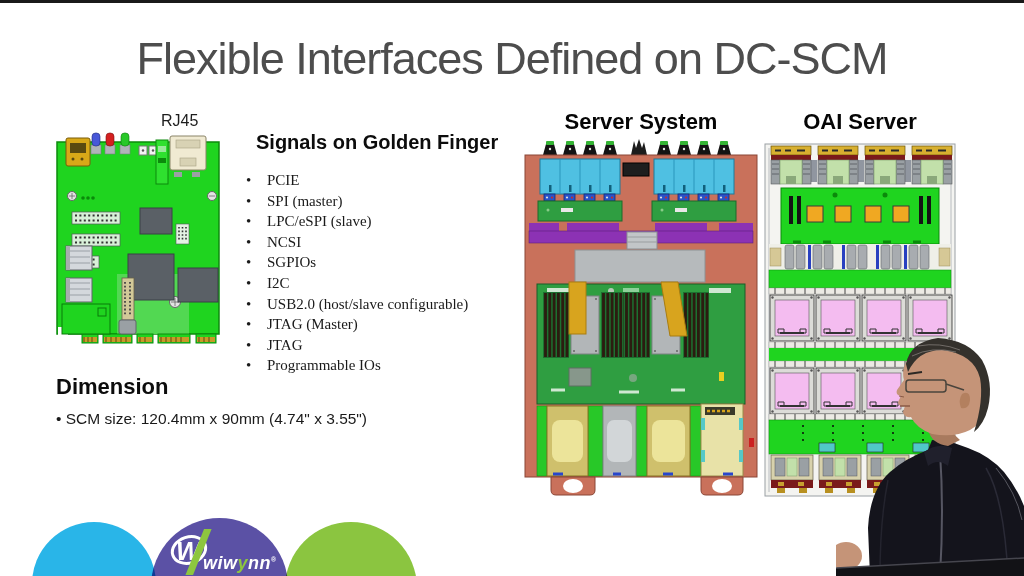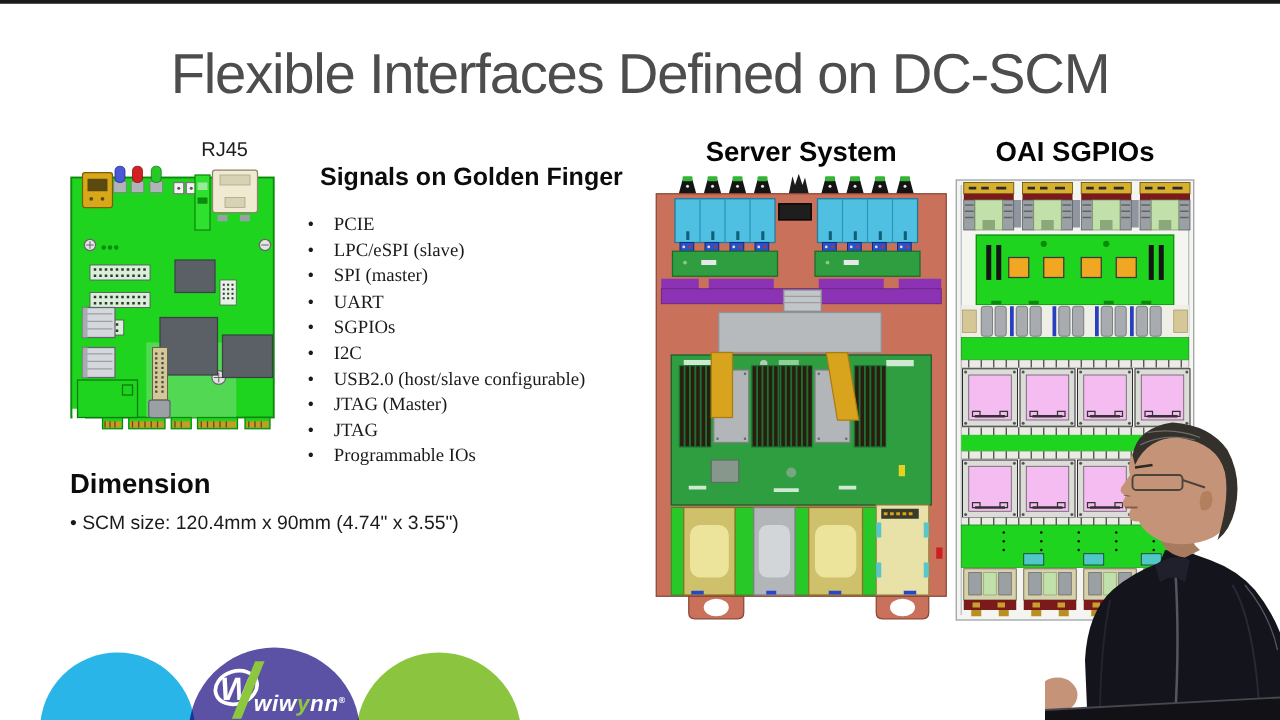--- a/index.html
+++ b/index.html
@@ -156,41 +156,41 @@
       <rect x="72" y="150" width="12" height="42" fill="#d2c898" stroke="#66604a" stroke-width="0.8"></rect>
       <path d="M75,154 v34 M80,154 v34" stroke="#444" stroke-width="1.8" stroke-dasharray="1.8 2" fill="none"></path>
       <rect x="69" y="192" width="17" height="14" rx="2" fill="#9aa0a4" stroke="#60646a"></rect>
     </g>
   </svg>
 
   <div class="signals">
     <h2>Signals on Golden Finger</h2>
     <ul>
         <li>PCIE</li>
+        <li>SPI (master)</li>
         <li>LPC/eSPI (slave)</li>
-        <li>SPI (master)</li>
-        <li>UART</li>
+        <li>NCSI</li>
         <li>SGPIOs</li>
         <li>I2C</li>
         <li>USB2.0 (host/slave configurable)</li>
         <li>JTAG (Master)</li>
         <li>JTAG</li>
         <li>Programmable IOs</li>
       </ul>
   </div>
 
   <div class="dimension">
     <h2>Dimension</h2>
     <ul>
         <li>SCM size: 120.4mm x 90mm (4.74" x 3.55")</li>
       </ul>
   </div>
 
   <h2 class="sys-title server-title">Server System</h2>
-  <h2 class="sys-title oai-title">OAI SGPIOs</h2>
+  <h2 class="sys-title oai-title">OAI Server</h2>
 
   <svg class="server-svg" width="236" height="360" viewBox="0 0 236 360">
     <defs>
       <g id="fanhandle">
         <path d="M0,14 L3,3 L11,3 L14,14 Z" fill="#141414"></path>
         <rect x="3" y="0" width="8" height="4" rx="1" fill="#35b535"></rect>
         <circle cx="7" cy="8" r="1.2" fill="#e8e8e8"></circle>
       </g>
       <g id="fanbottom">
         <rect x="1" y="0" width="11" height="7" fill="#2a52c8" stroke="#13297a" stroke-width="0.8"></rect>

